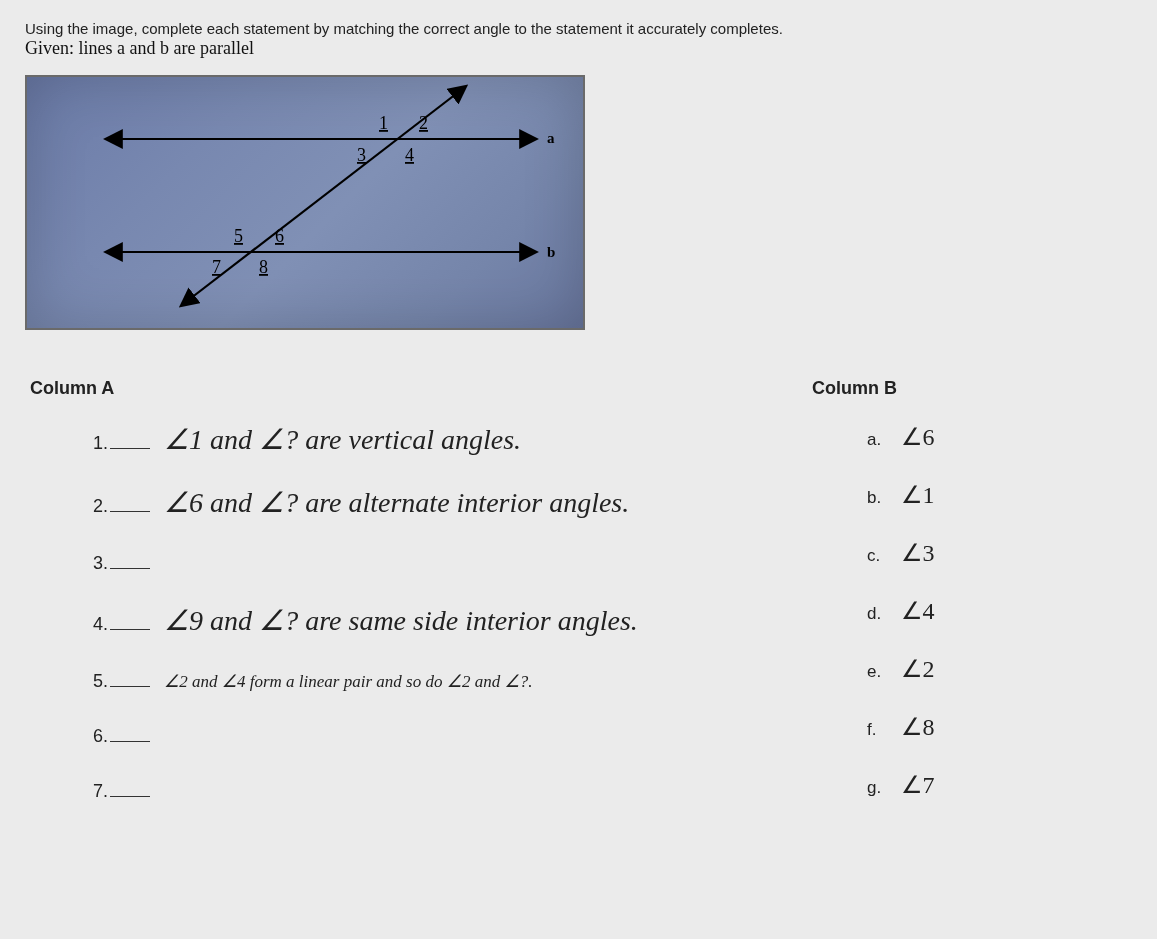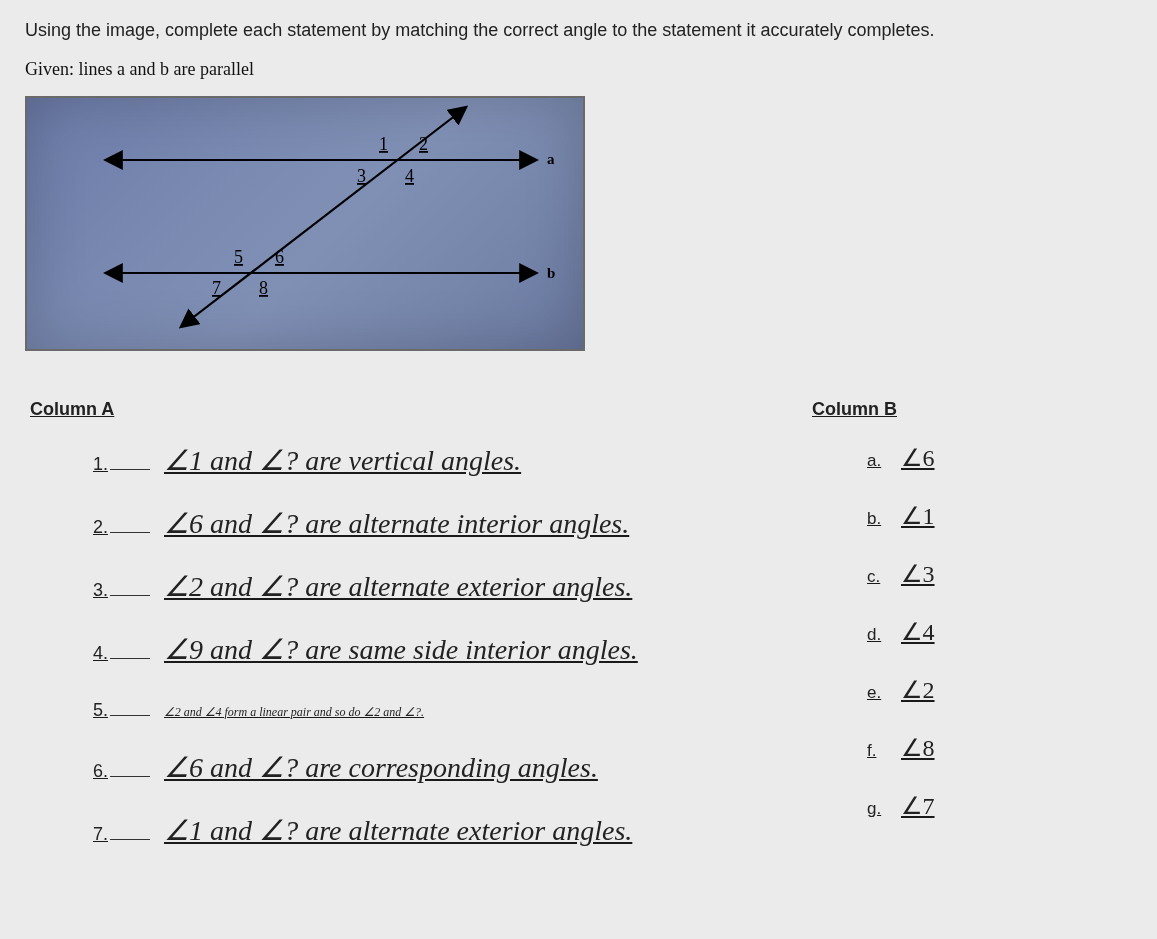--- a/index.html
+++ b/index.html
@@ -9,22 +9,22 @@
     }
     body {
       background: #ebebeb;
       font-family: Arial, Helvetica, sans-serif;
       padding: 20px 25px;
       width: 1157px;
       height: 939px;
       color: #1a1a1a;
     }
     .instruction {
-      font-size: 18px;
-      margin-bottom: 18px;
+      font-size: 15px;
+      margin-bottom: 1px;
       color: #222;
     }
     .given {
       font-size: 18px;
       font-family: 'Times New Roman', Times, serif;
       margin-bottom: 16px;
       color: #111;
     }
     .diagram-wrap {
       border: 2px solid #6a6a6a;
@@ -40,25 +40,23 @@
       position: absolute;
       top: 0; left: 0;
     }
     .columns {
       display: flex;
       justify-content: space-between;
       padding: 0 20px 0 5px;
     }
     .col-a {
       width: 700px;
-      text-decoration: underline;
     }
     .col-b {
       width: 300px;
-      text-decoration: underline;
     }
     .col-header {
       font-size: 18px;
       font-weight: bold;
       margin-bottom: 24px;
       color: #222;
     }
     .row-a {
       display: flex;
       align-items: baseline;
@@ -77,21 +75,21 @@
       margin: 0 14px 0 2px;
       height: 20px;
     }
     .row-a .stmt {
       font-size: 28px;
       font-style: italic;
       font-family: 'Times New Roman', Times, serif;
       color: #222;
     }
     .row-a.small .stmt {
-      font-size: 12px;
+      font-size: 17px;
     }
     .row-b {
       display: flex;
       align-items: baseline;
       margin-bottom: 30px;
       padding-left: 55px;
     }
     .row-b .letter {
       width: 24px;
       font-size: 17px;
@@ -152,41 +150,38 @@
           <span class="stmt">∠1 and ∠? are vertical angles.</span>
         </div>
         <div class="row-a">
           <span class="num">2.</span>
           <span class="blank"></span>
           <span class="stmt">∠6 and ∠? are alternate interior angles.</span>
         </div>
         <div class="row-a">
           <span class="num">3.</span>
           <span class="blank"></span>
-          <span class="stmt">∠2 and ∠? are alternate exterior angles.</span>
         </div>
         <div class="row-a">
           <span class="num">4.</span>
           <span class="blank"></span>
           <span class="stmt">∠9 and ∠? are same side interior angles.</span>
         </div>
         <div class="row-a small">
           <span class="num">5.</span>
           <span class="blank"></span>
           <span class="stmt">∠2 and ∠4 form a linear pair and so do ∠2 and ∠?.</span>
         </div>
         <div class="row-a">
           <span class="num">6.</span>
           <span class="blank"></span>
-          <span class="stmt">∠6 and ∠? are corresponding angles.</span>
         </div>
         <div class="row-a">
           <span class="num">7.</span>
           <span class="blank"></span>
-          <span class="stmt">∠1 and ∠? are alternate exterior angles.</span>
         </div>
       </div>
   </div>
   <div class="col-b">
     <div class="col-header">Column B</div>
     <div id="col-b-rows">
         <div class="row-b">
           <span class="letter">a.</span>
           <span class="angle">∠6</span>
         </div>

